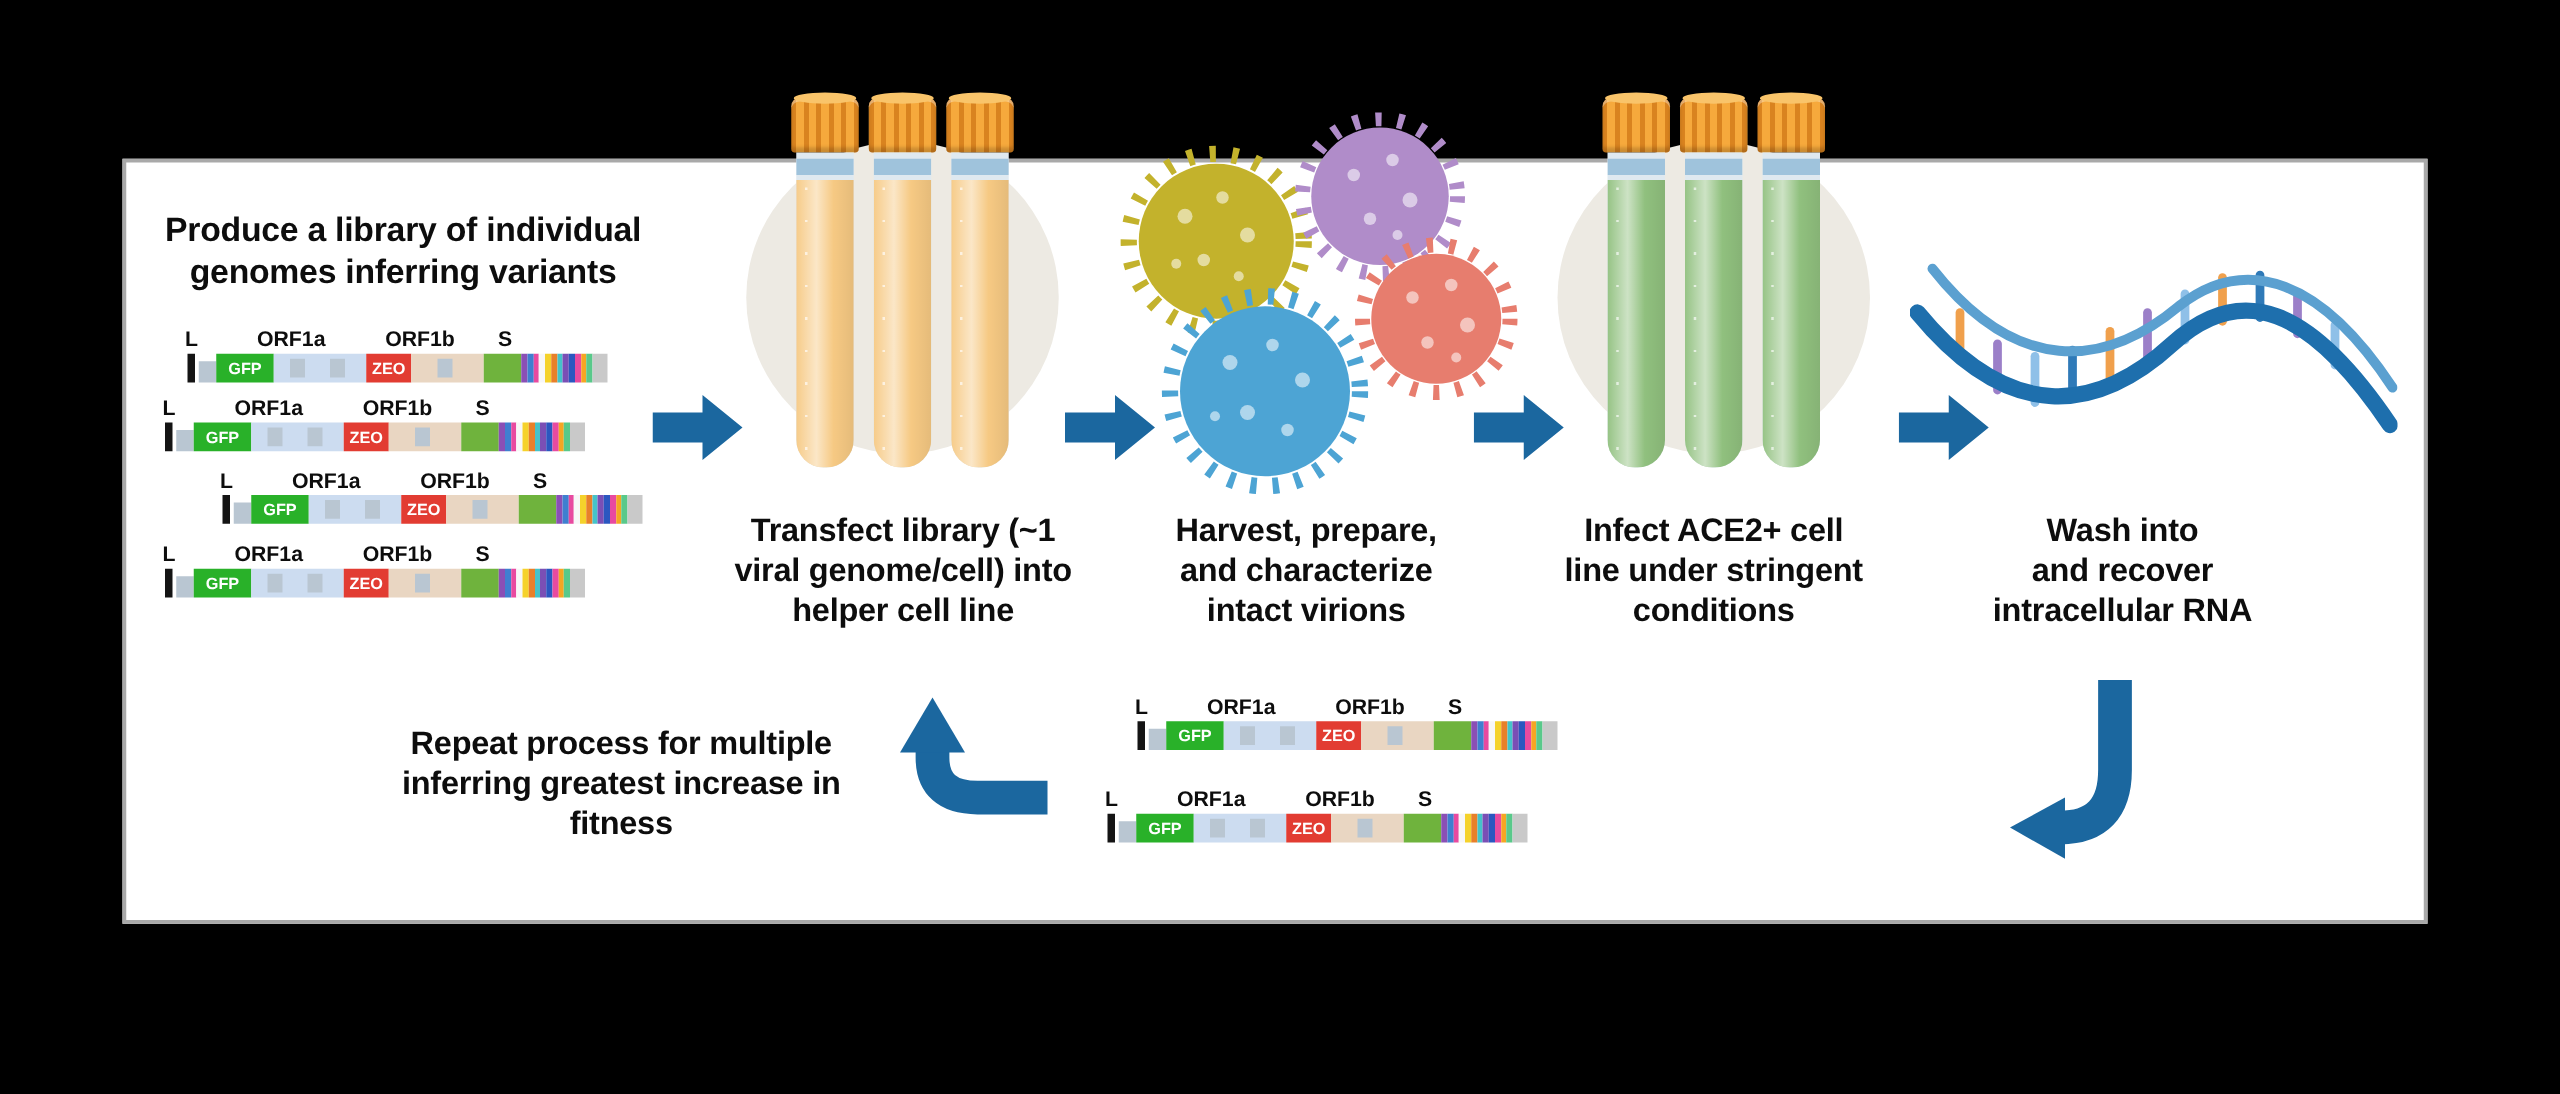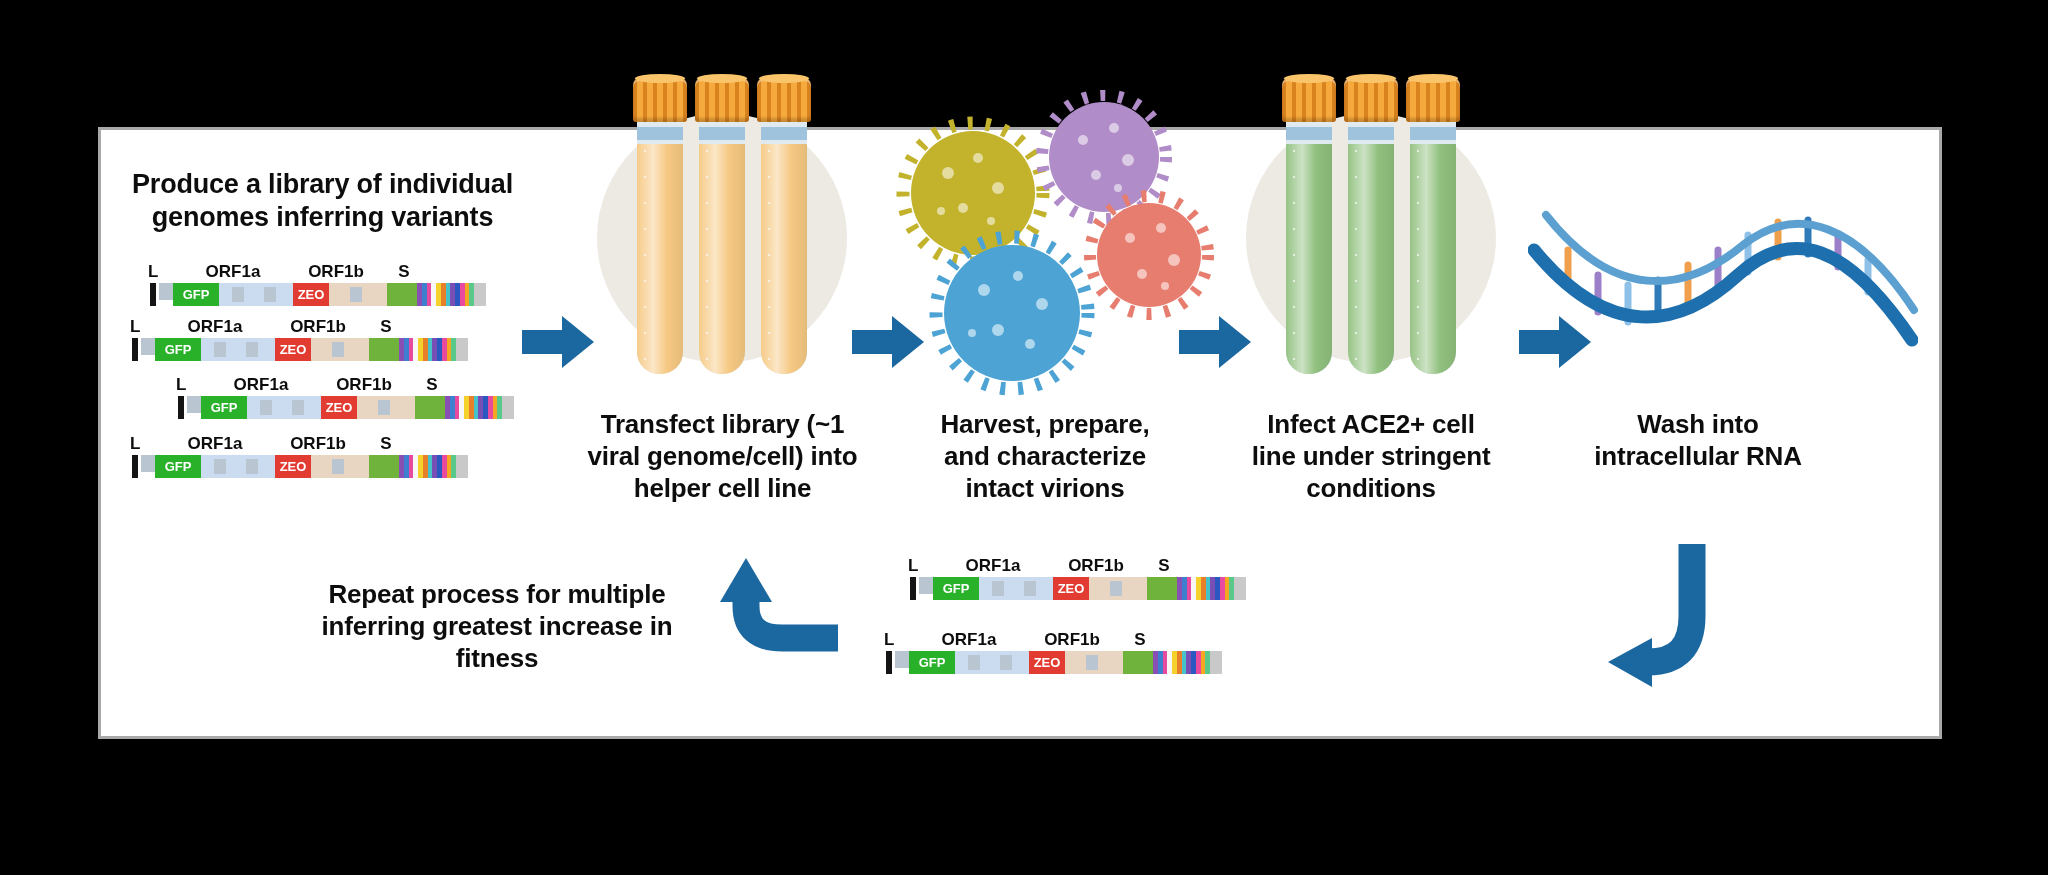--- a/index.html
+++ b/index.html
@@ -19,21 +19,21 @@
   .block-arrow{position:absolute}
 
   
   .genome{position:absolute;width:336px;height:46px}
   .g-labels{position:relative;height:21px;font-size:17px;font-weight:700}
   .gl{position:absolute;top:0;white-space:nowrap}
   .gl.l{left:-2px}
   .gl.orf1a{left:23px;width:120px;text-align:center}
   .gl.orf1b{left:143px;width:86px;text-align:center}
   .gl.s{left:232px;width:44px;text-align:center}
-  .g-bar{position:relative;height:23px;display:flex;align-items:flex-start}
+  .g-bar{position:relative;height:23px;display:flex;align-items:flex-end}
   .seg{height:100%;position:relative;flex:0 0 auto}
   .seg.blacktick{width:6px;background:#141414}
   .seg.gapseg{width:3px}
   .seg.sq{width:14px;height:17px;background:#b9c6d2}
   .seg.gfp,.seg.zeo{display:flex;align-items:center;justify-content:center;
       color:#fff;font-size:13px;font-weight:700}
   .seg.gfp{width:46px;background:#29b129}
   .seg.lblue{width:74px;background:#ccdcf0}
   .seg.zeo{width:36px;background:#e23c32}
   .seg.beige{width:58px;background:#e9d6c2}
@@ -377,20 +377,21 @@
       <line x1="250" y1="32" x2="250" y2="67" stroke="#f0a04c" stroke-width="7"></line>
       <line x1="280" y1="30" x2="280" y2="64" stroke="#2f7ab8" stroke-width="7"></line>
       <line x1="310" y1="45" x2="310" y2="77" stroke="#9b7fc8" stroke-width="7"></line>
       <line x1="340" y1="70" x2="340" y2="102" stroke="#8fc0e8" stroke-width="7"></line>
     </g>
     <path d="M6,60 C80,150 150,140 210,85 C265,35 320,55 384,150" fill="none" stroke="#1e6fad" stroke-width="13" stroke-linecap="round"></path>
     <path d="M18,25 C85,110 155,105 215,55 C270,12 330,35 386,120" fill="none" stroke="#5ba0d0" stroke-width="8" stroke-linecap="round"></path>
   </svg>
   <div class="caption" style="left:1558px;top:408px;width:280px">
     <div>Wash into</div>
+    <div>and recover</div>
     <div>intracellular RNA</div>
   </div>
 
   <svg class="art" viewBox="0 0 120 150" style="left:1600px;top:540px;width:120px;height:150px">
     <path d="M92,4 L92,76 Q92,122 48,122" stroke="#1b679f" stroke-width="27" fill="none"></path>
     <polygon points="52,98 52,147 8,122" fill="#1b679f"></polygon>
   </svg>
 
 
   <div class="genome" style="left:910px;top:556px">

